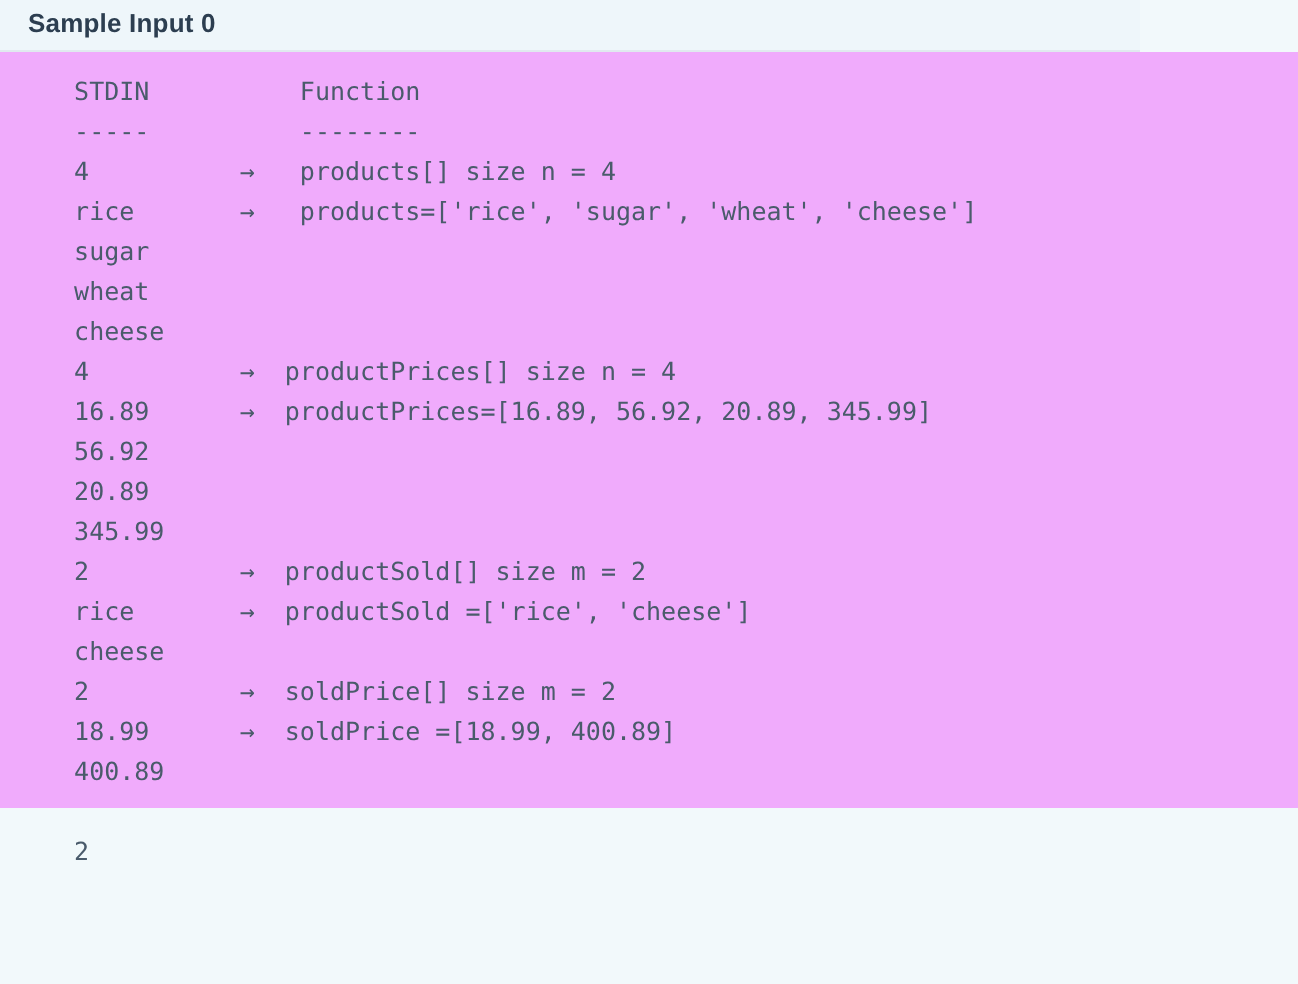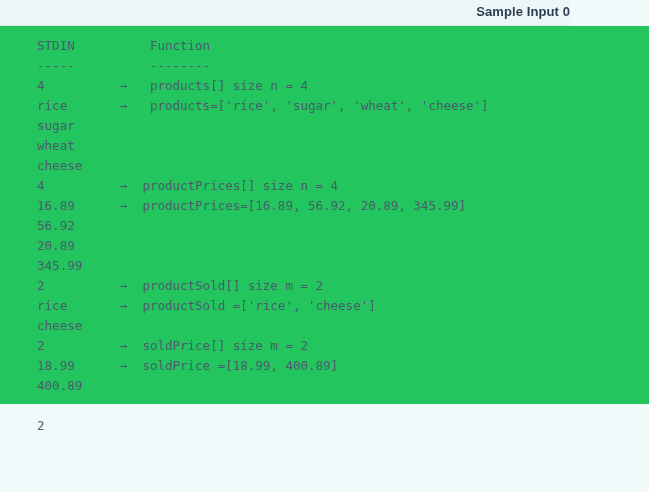--- a/index.html
+++ b/index.html
@@ -25,40 +25,39 @@
   }
 
   
   .section-header {
     box-sizing: border-box;
     width: 570px;
     padding: 4px 0 5px 14px;
     background: #eef6fa;
     border-top: 1px solid #e0eaef;
     border-bottom: 1px solid #e0eaef;
-    text-align: right;
   }
   .section-header:first-child {
     border-top: none;
   }
   .section-title {
     font-family: "Liberation Sans", sans-serif;
     font-size: 13px;
     font-weight: bold;
     color: #2c3e50;
     letter-spacing: 0.1px;
     line-height: 16px;
     white-space: pre;
   }
 
   
   .code-body {
     box-sizing: border-box;
     width: 649px;
-    background: #22c55e;
+    background: #f0abfc;
     padding: 10px 0 8px 0;
   }
 
   .code-block {
     margin: 0;
     padding: 0 0 0 22px;
     font-family: "DejaVu Sans Mono", "Liberation Mono", monospace;
     font-size: 12.5px;
     line-height: 20px;
     color: #4a5b6b;

